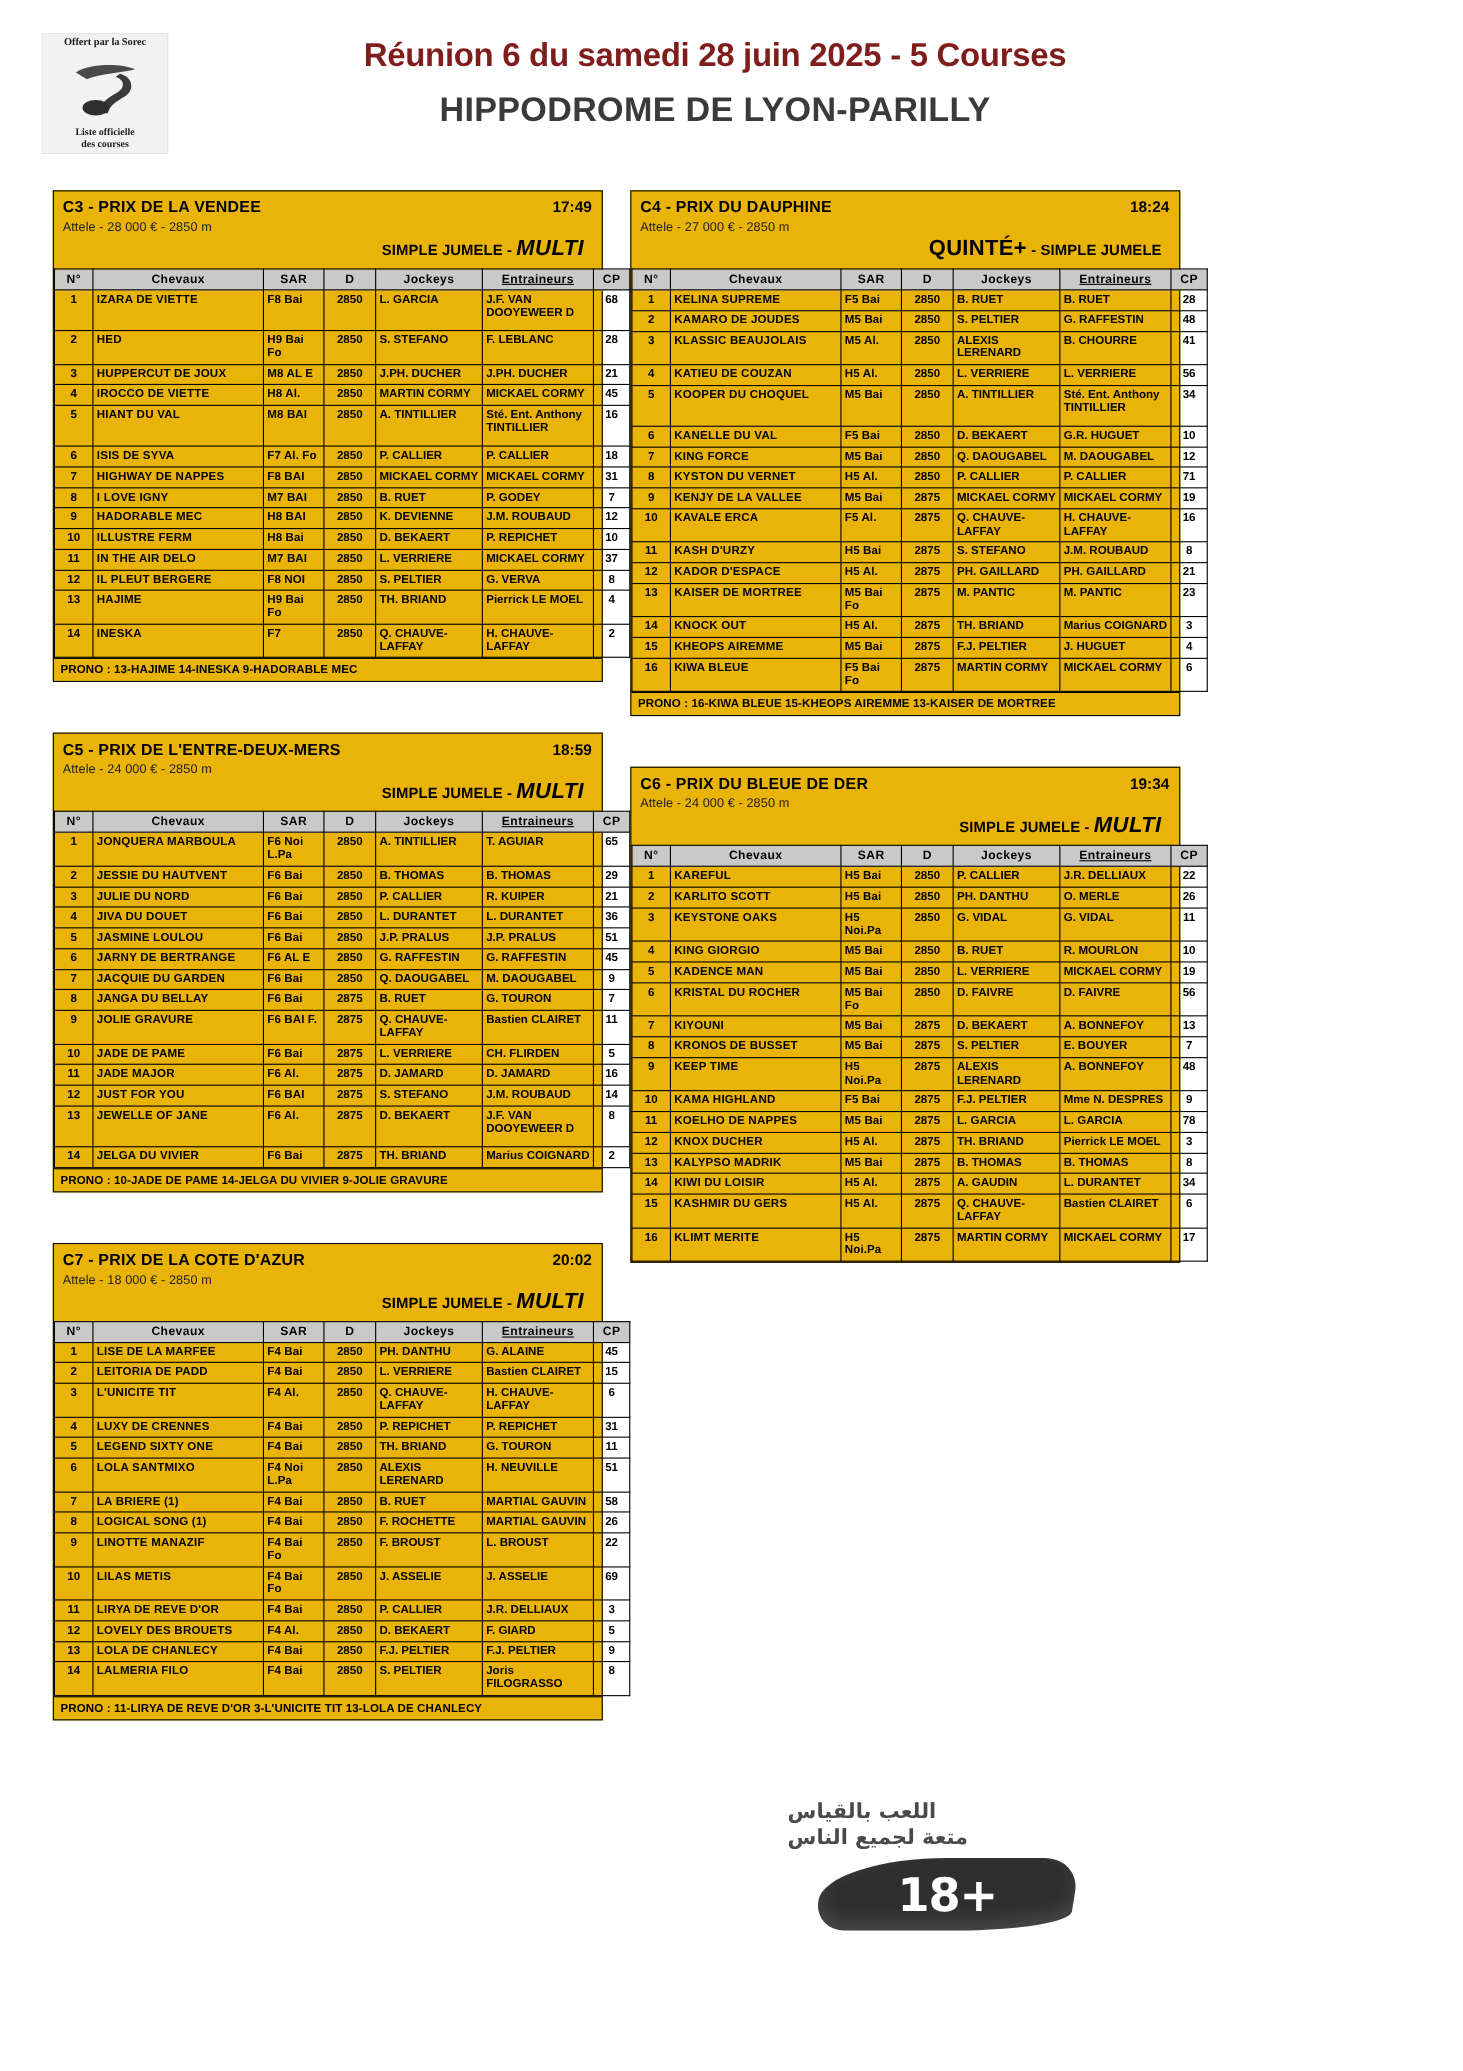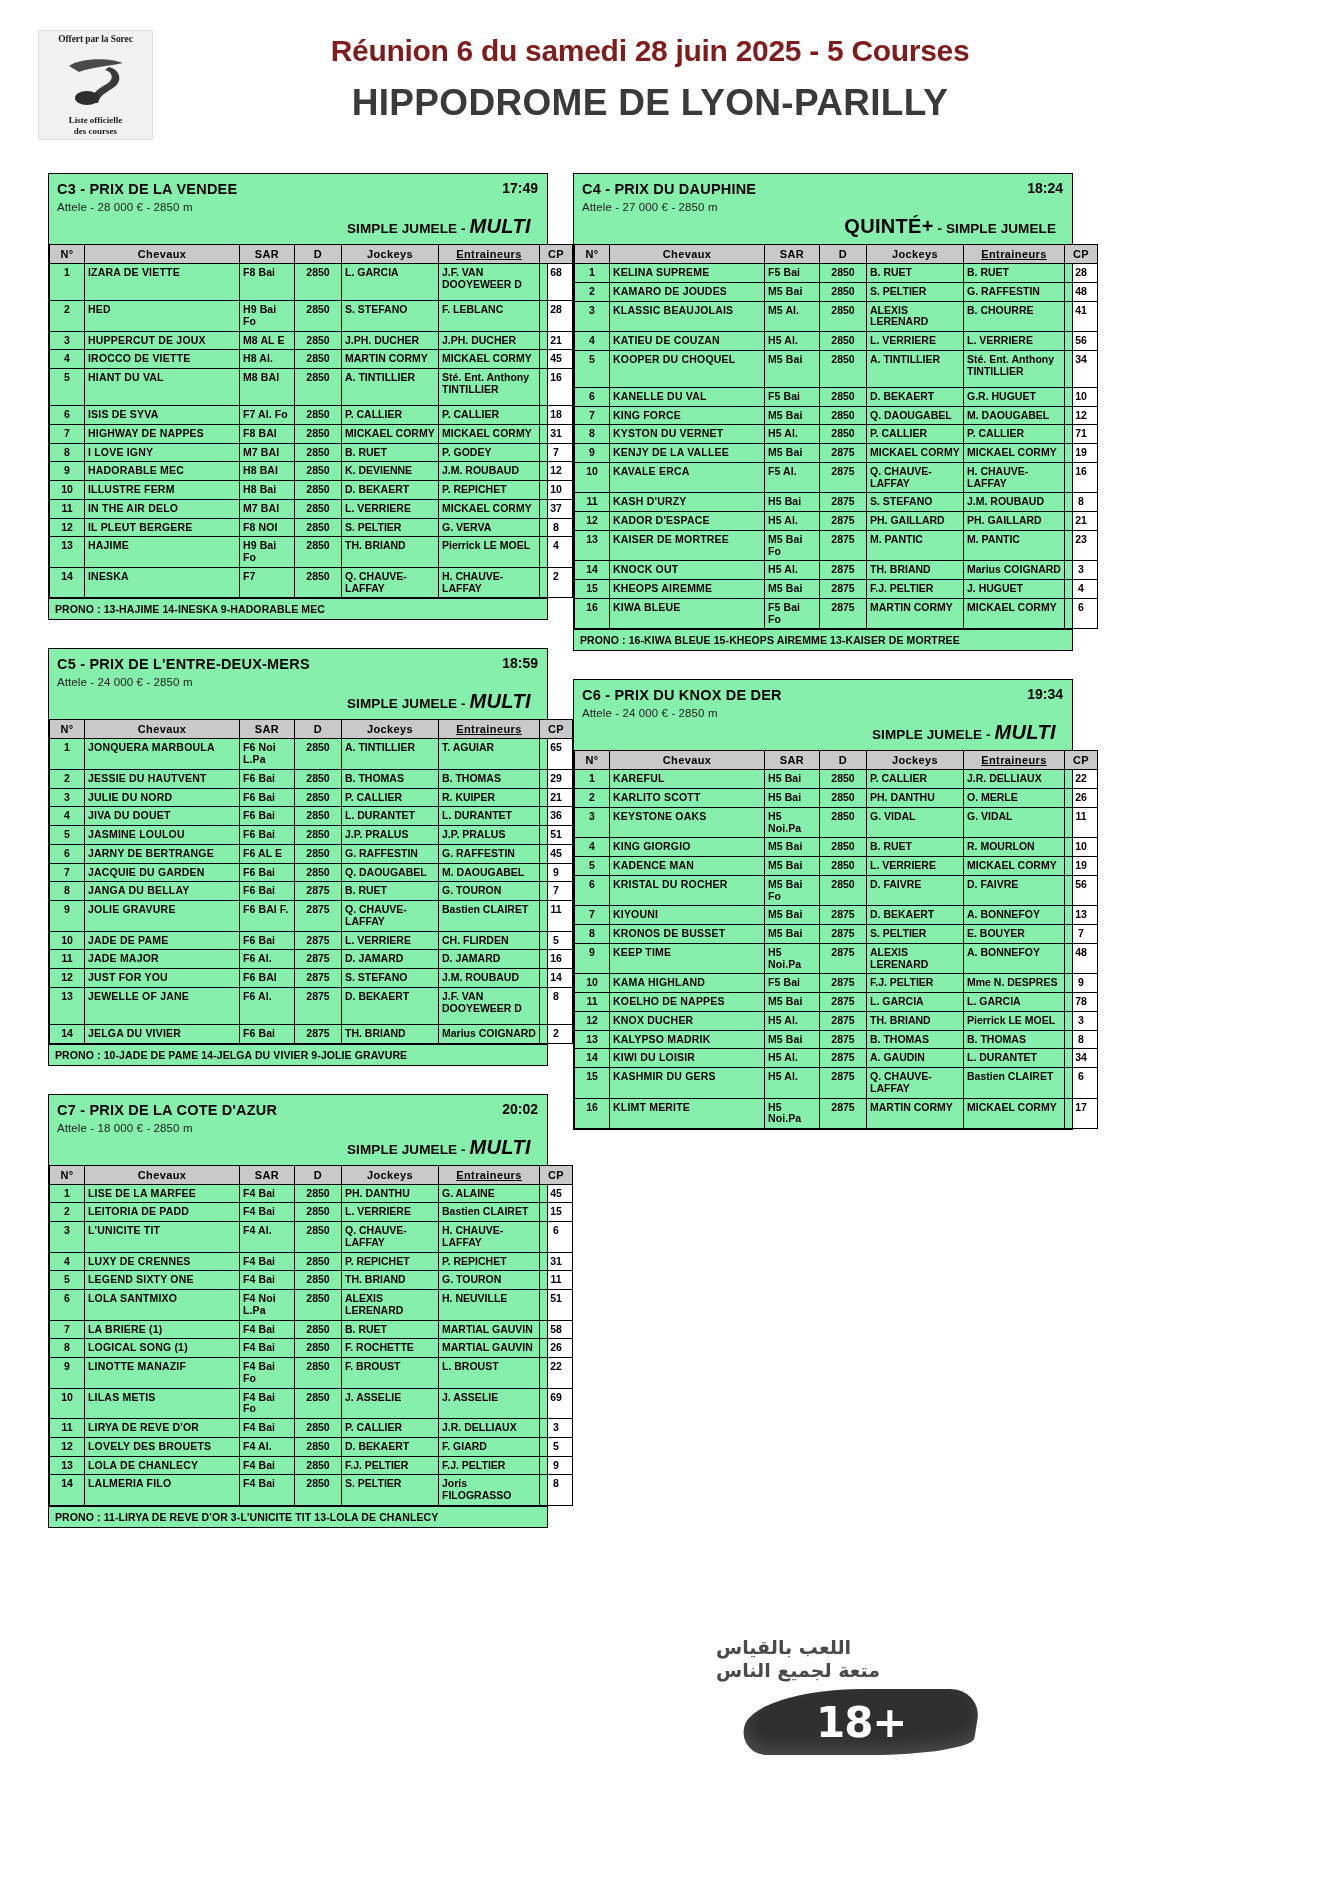--- a/index.html
+++ b/index.html
@@ -18,29 +18,29 @@
     position:absolute;left:38px;top:30px;width:115px;height:110px;
     background:#f2f2f2;border:1px solid #e4e4e4;
     display:flex;flex-direction:column;align-items:center;justify-content:space-between;
     padding:3px 0;box-sizing:border-box;
   }
   .sorec-top{font-family:"Liberation Serif",serif;font-size:9.5px;font-weight:bold;color:#1a1a1a;letter-spacing:-.1px;}
   .sorec-mark{width:62px;height:52px;position:relative;}
   .sorec-bot{font-family:"Liberation Serif",serif;font-size:9px;font-weight:bold;color:#1a1a1a;line-height:1.15;text-align:center;}
   .hdr-titles{position:absolute;left:150px;top:34px;width:1000px;text-align:center;}
   .hdr-line1{font-size:30px;font-weight:bold;letter-spacing:-0.3px;color:#7f1d1d;}
-  .hdr-line2{font-size:37px;font-weight:bold;margin-top:14px;color:#3a3a3a;letter-spacing:.3px;}
+  .hdr-line2{font-size:31px;font-weight:bold;margin-top:14px;color:#3a3a3a;letter-spacing:.3px;}
 
   
   .col{position:absolute;width:500px;}
   .col-left{left:48px;top:173px;}
   .col-right{left:573px;top:173px;}
 
   
-  .race{border:1.6px solid #000;background:#86efac;margin-bottom:28px;}
+  .race{border:1.6px solid #000;background:#eab308;margin-bottom:46px;}
   .race-head{padding:6px 8px 2px 8px;position:relative;min-height:62px;box-sizing:border-box;}
   .race-title{font-size:14.5px;font-weight:bold;letter-spacing:.2px;display:inline-block;}
   .race-time{position:absolute;right:9px;top:6px;font-size:14px;font-weight:bold;}
   .race-sub{font-size:11.5px;color:#222;margin-top:3px;letter-spacing:.1px;}
   .race-bets{text-align:right;padding:2px 8px 4px 0;font-size:14px;font-weight:bold;letter-spacing:.1px;}
   .bet-multi{font-style:italic;font-size:20px;font-weight:bold;letter-spacing:.4px;}
   .bet-quinte{font-size:20px;font-weight:bold;letter-spacing:.3px;}
   .bet-sj{font-size:13.5px;font-weight:bold;}
 
   table.runners{width:100%;border-collapse:collapse;table-layout:fixed;}
@@ -718,21 +718,21 @@
               <td class="c-d">2875</td>
               <td class="c-jockey">MARTIN CORMY</td>
               <td class="c-trainer">MICKAEL CORMY</td>
               <td class="c-cp">6</td>
             </tr>
           </tbody>
         </table>
         <div class="prono">PRONO : 16-KIWA BLEUE 15-KHEOPS AIREMME 13-KAISER DE MORTREE</div>
       </div>
       <div class="race">
-        <div class="race-head"><span class="race-title">C6 -  PRIX DU KNOX DE DER</span><span class="race-time">19:34</span><div class="race-sub">Attele - 24 000 € - 2850 m</div><div class="race-bets"><span class="bet-sj">SIMPLE JUMELE - </span><span class="bet-multi">MULTI</span></div></div>
+        <div class="race-head"><span class="race-title">C6 -  PRIX DU BLEUE DE DER</span><span class="race-time">19:34</span><div class="race-sub">Attele - 24 000 € - 2850 m</div><div class="race-bets"><span class="bet-sj">SIMPLE JUMELE - </span><span class="bet-multi">MULTI</span></div></div>
         <table class="runners">
           <thead>
             <tr>
               <th class="h-num">N°</th>
               <th class="h-horse">Chevaux</th>
               <th class="h-sar">SAR</th>
               <th class="h-d">D</th>
               <th class="h-jockey">Jockeys</th>
               <th class="h-trainer">Entraineurs</th>
               <th class="h-cp">CP</th>

